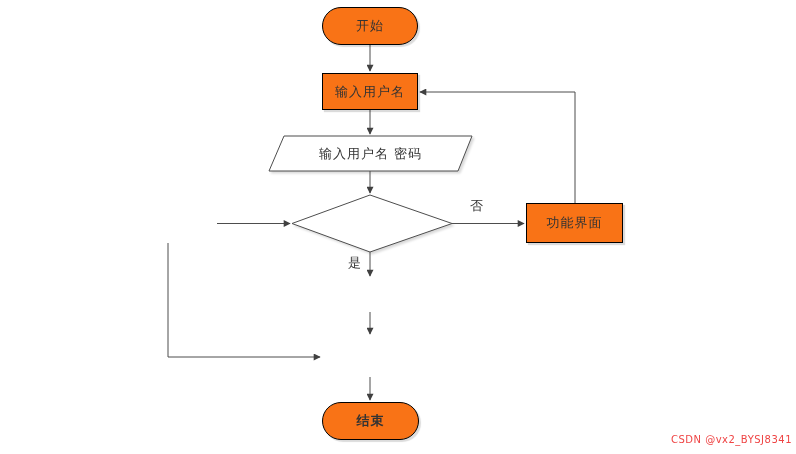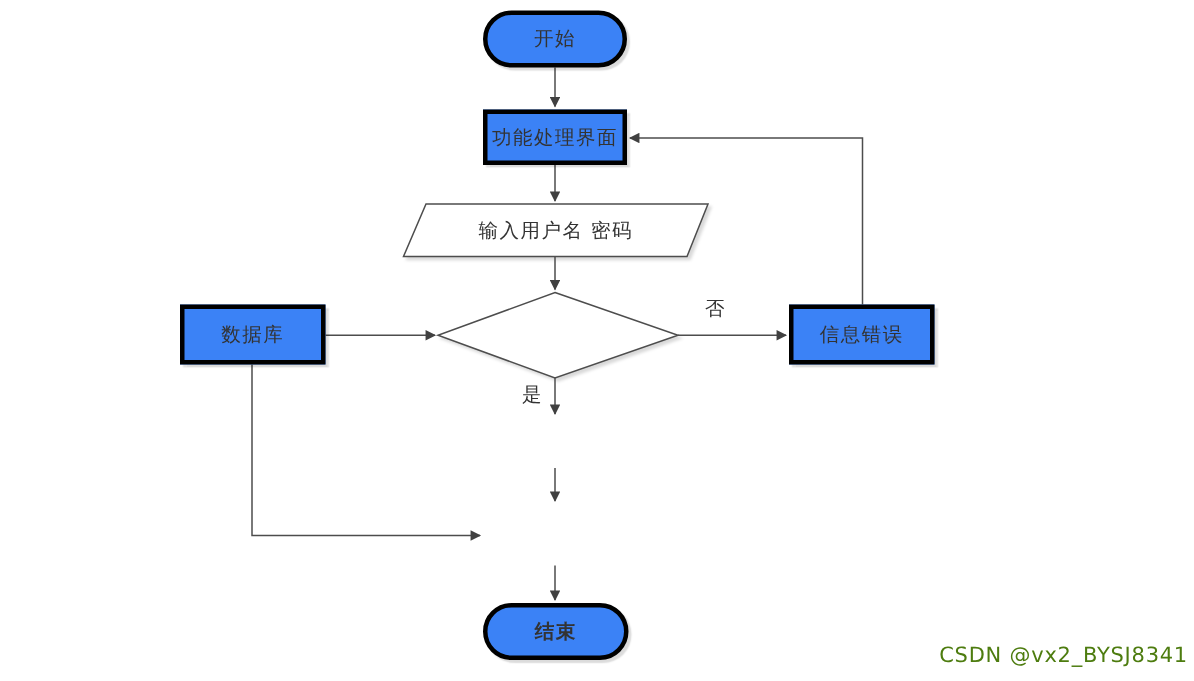--- a/index.html
+++ b/index.html
@@ -13,22 +13,22 @@
     overflow: hidden;
   }
   .wires { position: absolute; left: 0; top: 0; width: 796px; height: 454px; }
   .shape-shadow { filter: drop-shadow(2px 2px 1px rgba(0,0,0,0.15)); }
   .node {
     position: absolute;
     box-sizing: border-box;
     display: flex;
     align-items: center;
     justify-content: center;
-    border: 3px solid #000000;
-    background: #3b82f6;
+    border: 1px solid #000000;
+    background: #f97316;
     font-size: 13px;
     letter-spacing: 1px;
     box-shadow: 2px 2px 1px rgba(0,0,0,0.14);
     white-space: nowrap;
   }
   .terminator { border-radius: 19px; }
   .shape-label {
     position: absolute;
     display: flex;
     align-items: center;
@@ -54,22 +54,22 @@
   #n-proc  { left: 322px; top: 336px; width: 96px; height: 41px; }
   #n-end   { left: 322px; top: 402px; width: 97px; height: 38px; font-weight: bold; }
   #t-input  { left: 269px; top: 136px; width: 203px; height: 35px; }
   #t-verify { left: 292px; top: 195px; width: 160px; height: 57px; }
   #lbl-no  { left: 468px; top: 197px; }
   #lbl-yes { left: 346px; top: 254px; }
   .watermark {
     position: absolute;
     right: 4px;
     bottom: 9px;
-    font-size: 14px;
-    color: #4d7c0f;
+    font-size: 10px;
+    color: #ef4444;
     letter-spacing: 0.5px;
   }
 </style>
 </head>
 <body>
 
 <div class="canvas">
 
   <svg class="wires" viewBox="0 0 796 454" xmlns="http://www.w3.org/2000/svg">
     <defs>
@@ -91,25 +91,24 @@
       <path d="M 217 223.5 L 290 223.5" marker-end="url(#arrow)"></path>
       <path d="M 575 203 L 575 92 L 420 92" marker-end="url(#arrow)"></path>
       <path d="M 168 243 L 168 357 L 320 357" marker-end="url(#arrow)"></path>
       <path d="M 370 312 L 370 334" marker-end="url(#arrow)"></path>
       <path d="M 370 377 L 370 400" marker-end="url(#arrow)"></path>
     </g>
   </svg>
 
   <div id="n-start" class="node terminator">开始</div>
 
-  <div id="n-login" class="node">功能处理界面</div>
+  <div id="n-login" class="node">输入用户名</div>
 
-  <div id="n-db" class="node">数据库</div>
 
-  <div id="n-error" class="node">信息错误</div>
+  <div id="n-error" class="node">功能界面</div>
 
 
 
   <div id="n-end" class="node terminator">结束</div>
 
   <div id="t-input" class="shape-label">输入用户名 密码</div>
 
 
   <span id="lbl-no" class="edge-label">否</span>
 

